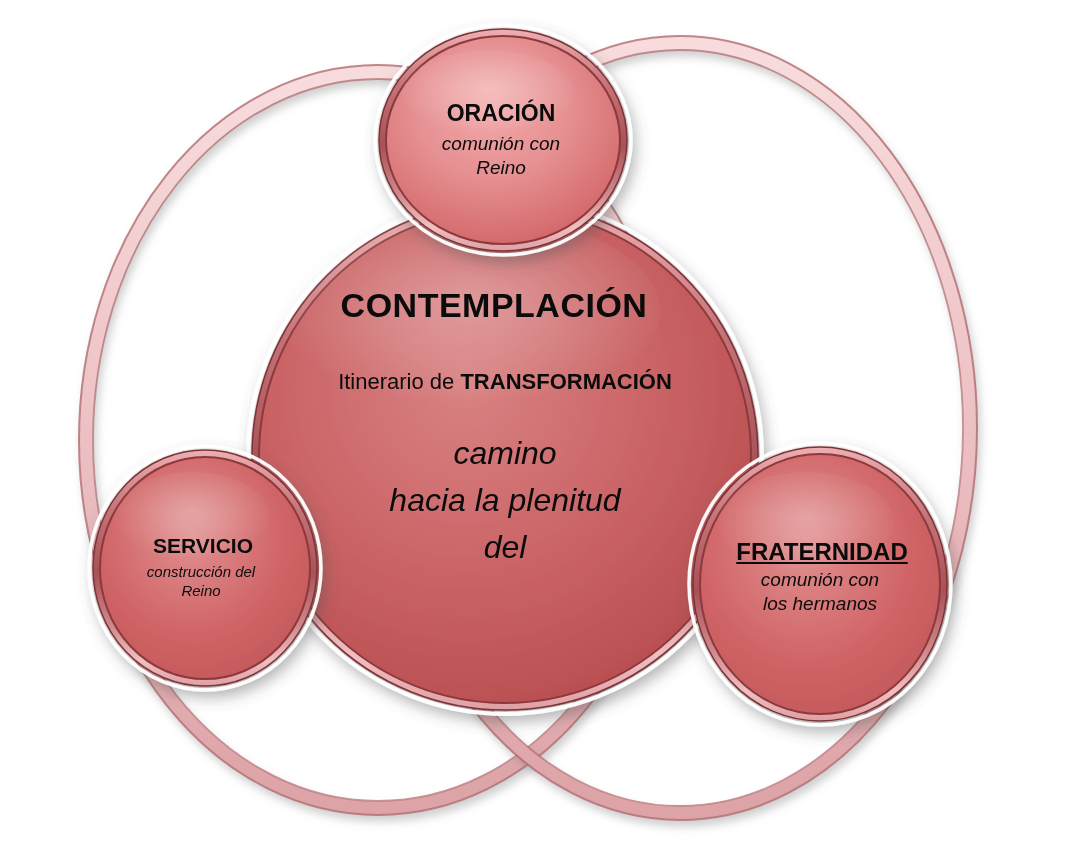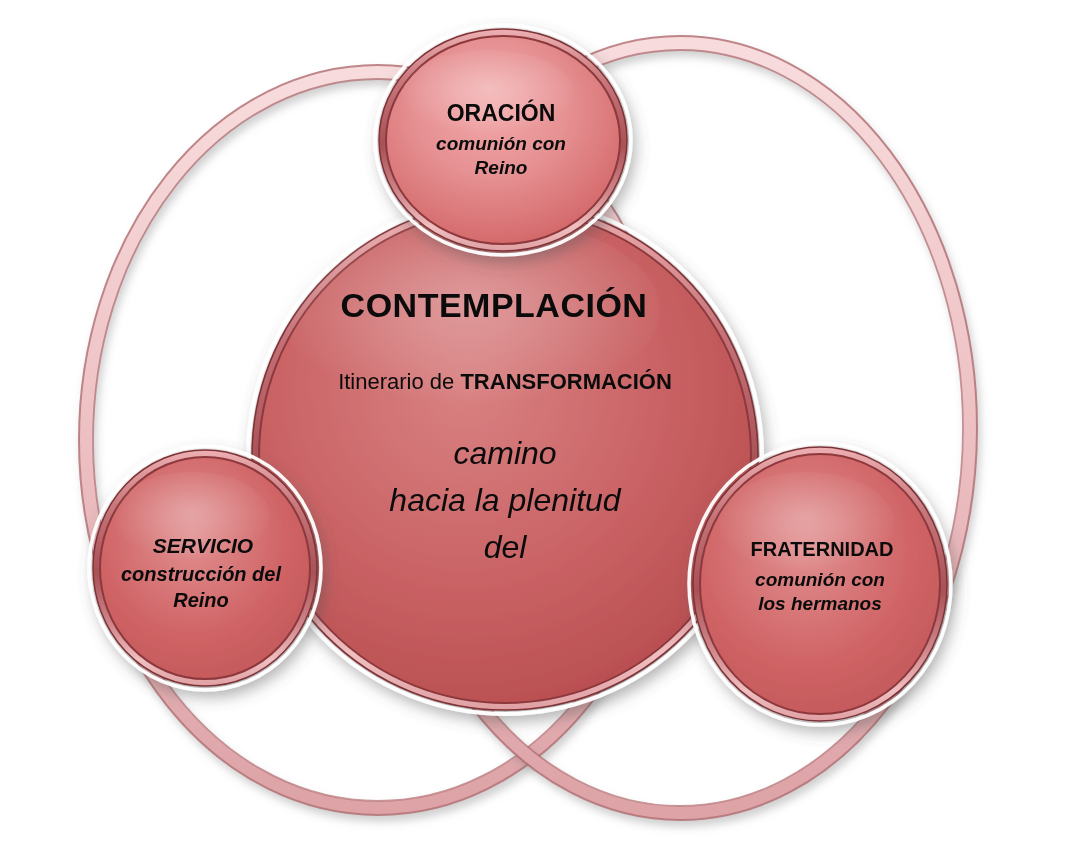--- a/index.html
+++ b/index.html
@@ -12,31 +12,31 @@
   }
   .stage svg{position:absolute;left:0;top:0;}
   .label{
     position:absolute;
     text-align:center;
     color:#0b0b0b;
     transform:translateX(-50%);
     white-space:nowrap;
   }
   .sat-title{font-weight:bold;}
-  .sat-sub{font-weight:bold;font-style:italic;line-height:1.28;}
+  .sat-sub{font-weight:normal;font-style:italic;line-height:1.28;}
   .c-title{font-size:34px;font-weight:bold;letter-spacing:.5px;}
   .c-itin{font-size:22px;margin-top:29px;}
   .c-itin .bold{font-weight:bold;}
   .c-path{font-size:32px;font-style:italic;line-height:1.47;margin-top:22px;}
   .c-amor{font-size:52px;font-weight:normal;margin-top:27px;letter-spacing:1px;}
   .o-title{font-size:23px;}
   .o-sub{font-size:19px;}
-  .s-title{font-size:21px;font-style:italic;}
-  .s-sub{font-size:20px;}
-  .f-title{font-size:20px;}
+  .s-title{font-size:21px;}
+  .s-sub{font-size:15px;}
+  .f-title{font-size:24px;text-decoration:underline;}
   .f-sub{font-size:19px;}
 </style>
 </head>
 <body>
 
 <div class="stage">
 
   <svg width="1078" height="859" viewBox="0 0 1078 859">
     <defs>
       <filter id="shadowCircle" x="-30%" y="-30%" width="160%" height="160%">

